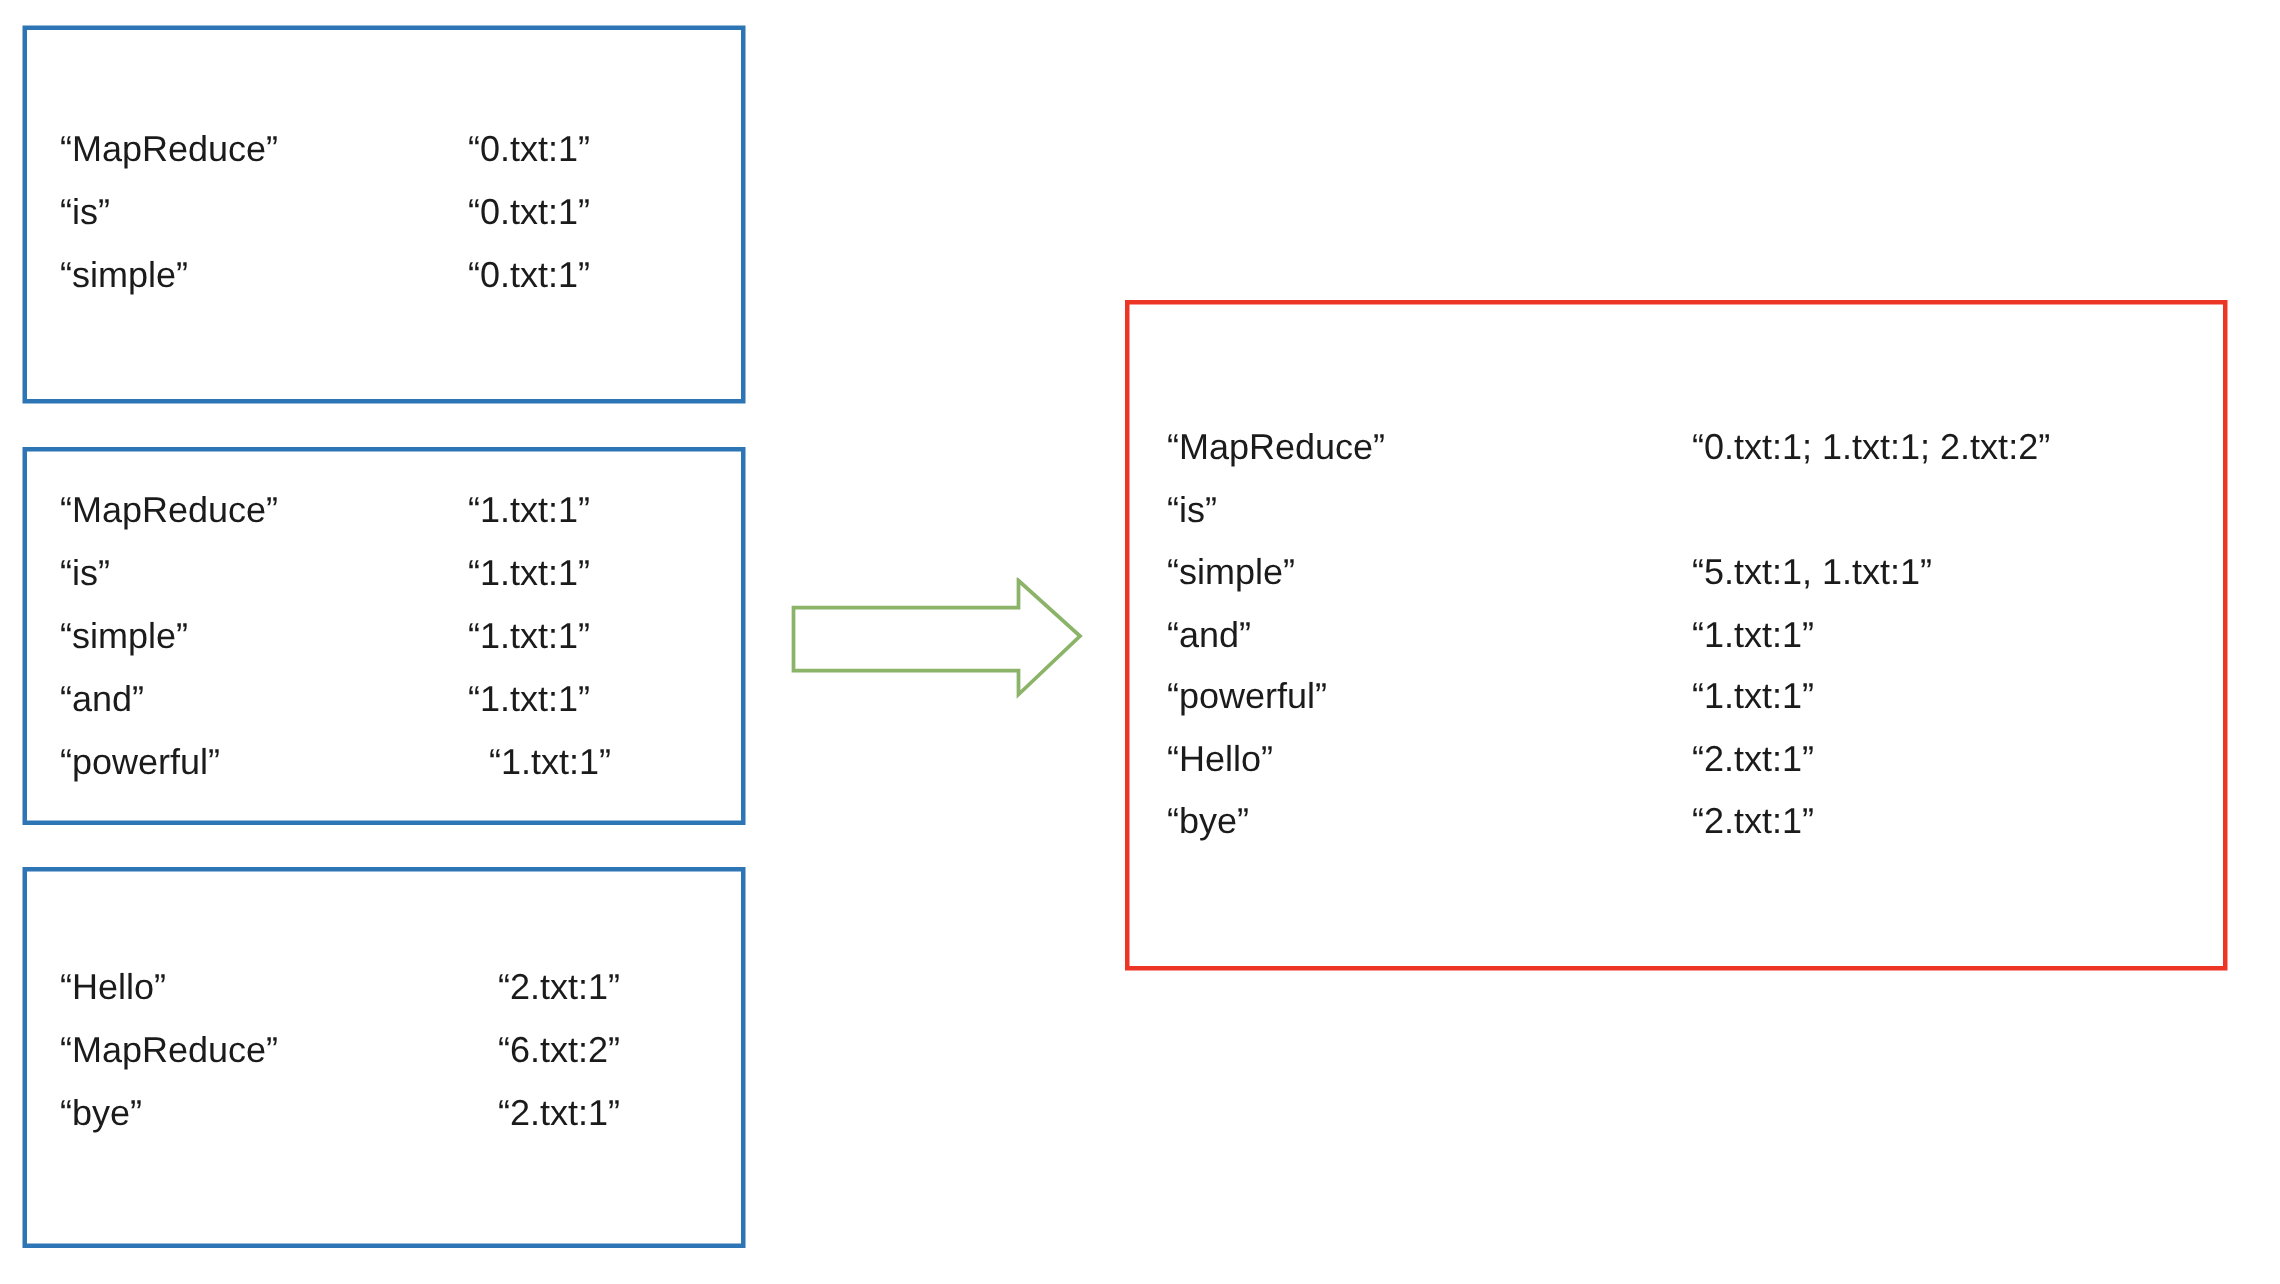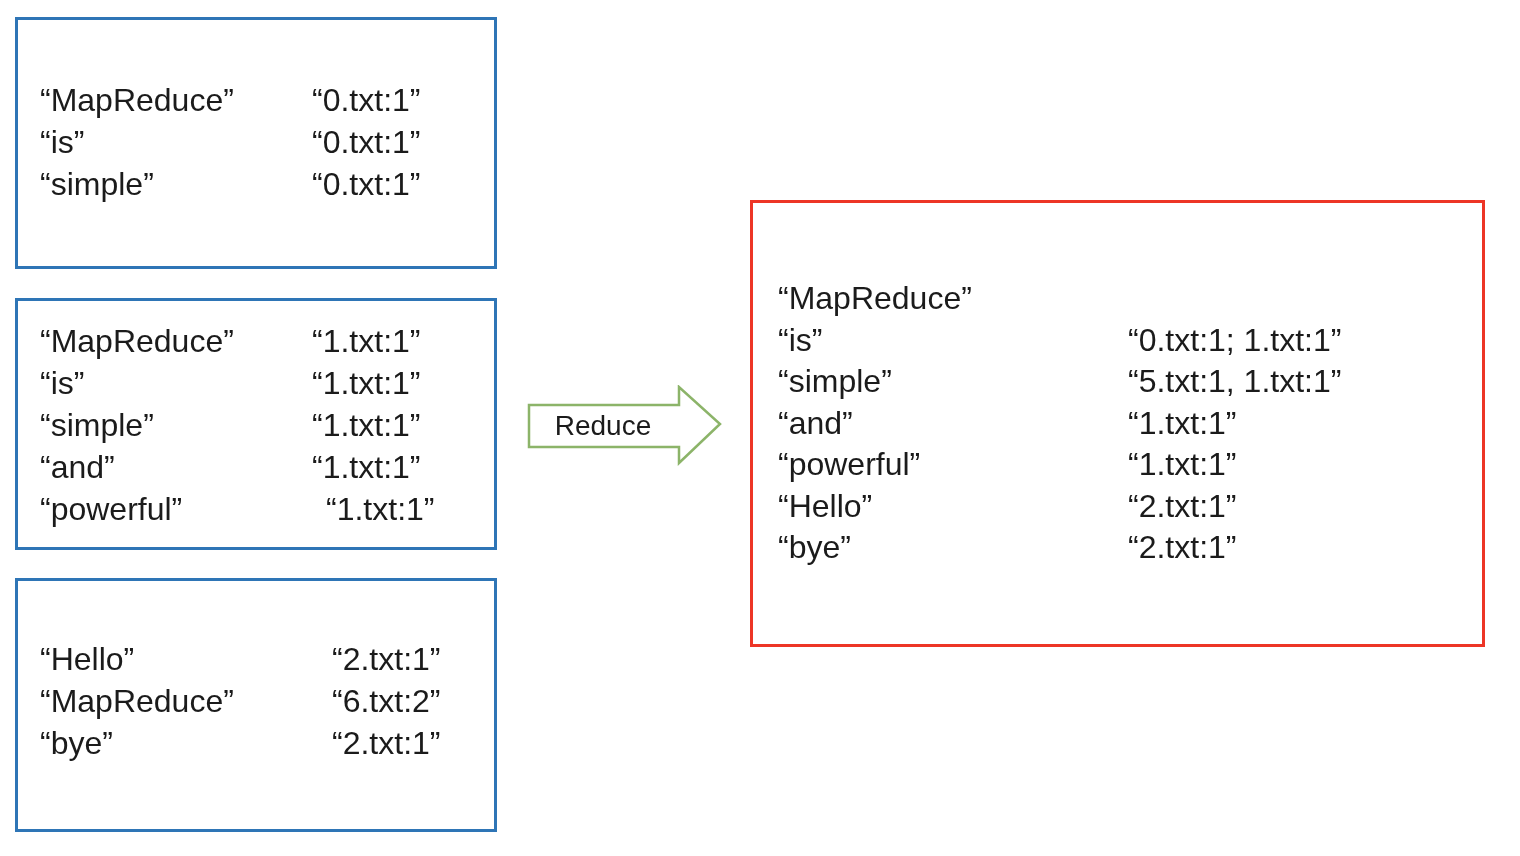--- a/index.html
+++ b/index.html
@@ -20,21 +20,21 @@
   .box{
     position:absolute;
     box-sizing:border-box;
     background:#ffffff;
   }
   .box.blue{border:3px solid var(--box-blue);}
   .box.red{border:3px solid var(--box-red);}
   .kv-row{
     display:flex;
     line-height:42px;
-    font-size:32px;
+    font-size:24px;
     white-space:nowrap;
   }
   .kv-key{flex:0 0 auto;}
   .kv-val{flex:0 0 auto;}
   
   #box-map0{left:15px;top:17px;width:482px;height:252px;padding:59px 0 0 22px;}
   #box-map0 .kv-key{width:272px;}
   #box-map1{left:15px;top:298px;width:482px;height:252px;padding:19px 0 0 22px;}
   #box-map1 .kv-key{width:272px;}
   #box-map1 .kv-row.indent-val .kv-val{margin-left:14px;}
@@ -108,30 +108,29 @@
     <div class="kv-row">
       <span class="kv-key">“bye”</span>
       <span class="kv-val">“2.txt:1”</span>
     </div>
   </section>
 
   <div class="arrow-wrap">
     <svg viewBox="0 0 196 81">
       <polygon points="2,20 152,20 152,2 193,39 152,78 152,62 2,62"></polygon>
     </svg>
-    <span class="arrow-label">Reduce</span>
   </div>
 
   <section class="box red" id="box-reduce">
     <div class="kv-row">
       <span class="kv-key">“MapReduce”</span>
+      <span class="kv-val">“0.txt:1; 1.txt:1; 2.txt:2”</span>
     </div>
     <div class="kv-row">
       <span class="kv-key">“is”</span>
-      <span class="kv-val">“0.txt:1; 1.txt:1”</span>
     </div>
     <div class="kv-row">
       <span class="kv-key">“simple”</span>
       <span class="kv-val">“5.txt:1, 1.txt:1”</span>
     </div>
     <div class="kv-row">
       <span class="kv-key">“and”</span>
       <span class="kv-val">“1.txt:1”</span>
     </div>
     <div class="kv-row">

